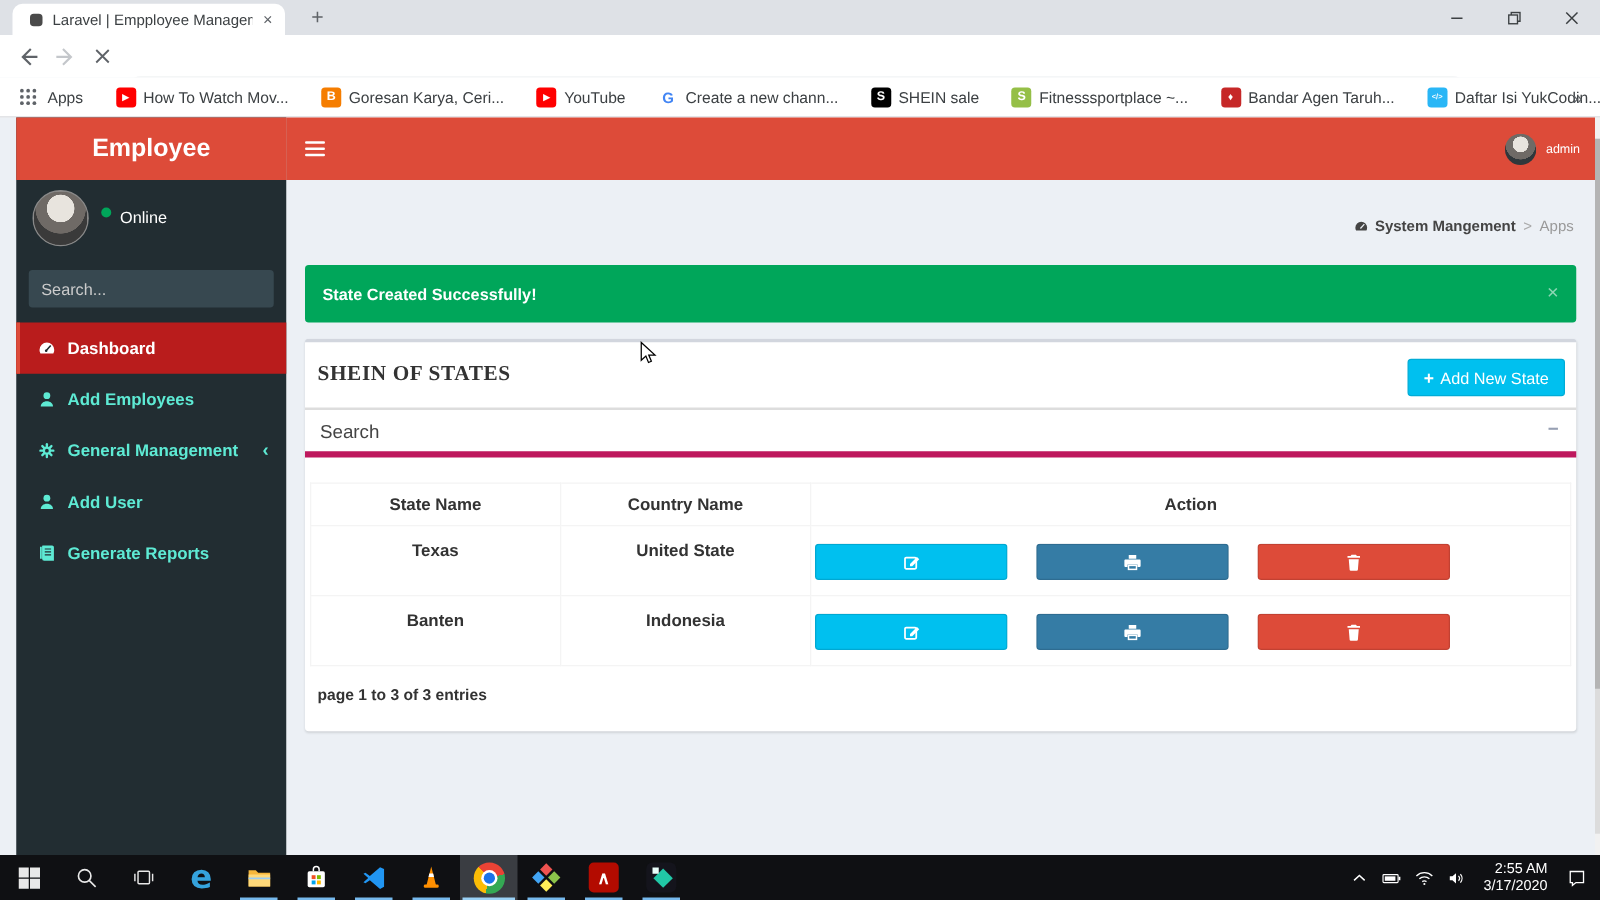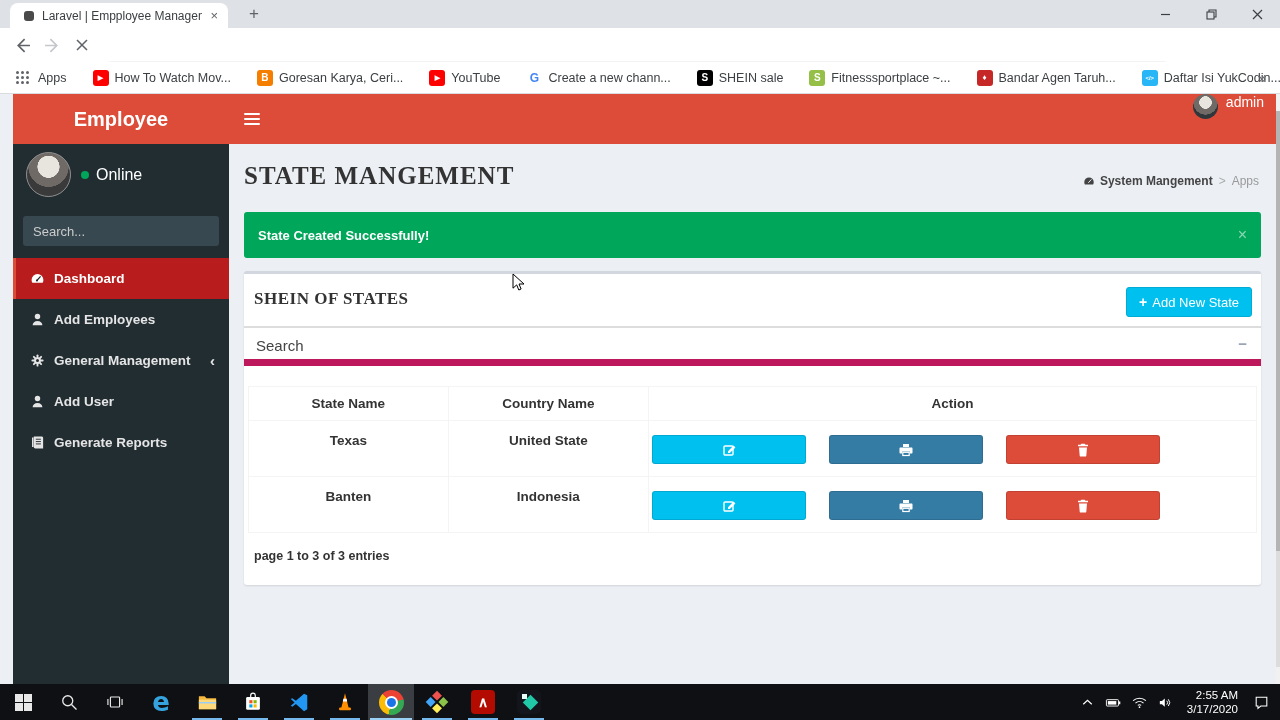--- a/index.html
+++ b/index.html
@@ -41,57 +41,57 @@
   .bm-chevron { position:absolute; right:14px; color:#5f6368; font-size:14px; }
 
   
   .page { position:absolute; top:94px; left:13px; width:1280px; height:590px; background:#ecf0f5; }
 
   .sidebar { position:absolute; left:0; top:0; width:216px; height:590px; background:#222d32; }
   .brand { height:50px; background:#d73925; color:#fff; font-size:20px; font-weight:bold; display:flex; align-items:center; justify-content:center; }
   .userpanel { position:relative; height:70px; }
   .sb-avatar { position:absolute; left:13px; top:8px; width:45px; height:45px; border-radius:50%;
      background:radial-gradient(circle at 50% 32%, #e8e4de 0 30%, #6f6a66 31% 55%, #3a3a3a 56%), #dcdcdc; border:1px solid #888; }
-  .online { position:absolute; left:68px; top:22px; display:flex; align-items:center; color:#fff; font-size:16px; }
+  .online { position:absolute; left:68px; top:22px; display:flex; color:#fff; font-size:13px; }
   .online .dot { width:8px; height:8px; border-radius:50%; background:#3c763d; background:#00a65a; margin-right:7px; }
   .sb-search { position:absolute; left:10px; top:122px; width:196px; height:30px; background:#374850; border-radius:3px; display:flex; align-items:center; padding:0 10px; }
   .sb-search input { flex:1; background:transparent; border:none; outline:none; color:#ccc; font-size:13px; font-family:"Liberation Sans",sans-serif; }
   .sb-search input::placeholder { color:#ccc; }
   .sb-menu { position:absolute; top:164px; left:0; width:216px; }
-  .sb-item { height:41px; display:flex; align-items:center; padding-left:14px; color:#e5e5e5; font-size:13.5px; font-weight:bold; border-left:3px solid transparent; position:relative; }
+  .sb-item { height:41px; display:flex; align-items:center; padding-left:14px; color:#5eead4; font-size:13.5px; font-weight:bold; border-left:3px solid transparent; position:relative; }
   .sb-item svg { width:15px; height:15px; margin-right:9px; flex:0 0 auto; }
   .sb-item.active { background:#b91c1c; border-left-color:#dd4b39; color:#fff; }
   .sb-item .chev { position:absolute; right:14px; font-size:15px; }
 
   .main { position:absolute; left:216px; top:0; width:1047px; height:590px; }
   .navbar { height:50px; background:#dd4b39; position:relative; }
   .hamburger { position:absolute; left:0; top:0; width:46px; height:50px; display:flex; flex-direction:column; align-items:center; justify-content:center; gap:3px; }
   .hamburger i { width:16px; height:2px; background:#fff; border-radius:1px; }
-  .nb-user { position:absolute; right:12px; top:0; height:50px; display:flex; color:#fff; font-size:14px; }
+  .nb-user { position:absolute; right:12px; top:0; height:50px; display:flex; align-items:center; color:#fff; font-size:10px; }
   .nb-avatar { width:25px; height:25px; border-radius:50%; margin-right:8px;
      background:radial-gradient(circle at 50% 34%, #e8e4de 0 30%, #6f6a66 31% 58%, #30373b 59%), #cfd4d8; }
 
   .content { position:absolute; left:0; top:50px; width:1047px; height:540px; padding:10px 15px; }
   .content-hdr { position:relative; height:48px; }
   .page-title { font-family:"Liberation Serif", serif; font-size:25px; font-weight:bold; color:#333; letter-spacing:1px; padding-top:8px; }
   .breadcrumb { position:absolute; right:2px; top:20px; display:flex; align-items:center; font-size:12px; color:#999; }
   .breadcrumb svg { width:12px; height:12px; margin-right:5px; }
   .bc-parent { color:#444; font-weight:bold; margin-right:6px; }
   .bc-sep { margin-right:6px; color:#aaa; }
 
   .alert { margin-top:10px; height:46px; background:#00a65a; border-radius:3px; display:flex; align-items:center; padding:0 14px; color:#fff; }
   .alert-msg { font-size:13px; font-weight:bold; }
   .alert-close { margin-left:auto; color:rgba(255,255,255,.55); font-size:16px; }
 
   .box { margin-top:13px; background:#fff; border-top:3px solid #d2d6de; border-radius:3px; box-shadow:0 1px 2px rgba(0,0,0,.12); }
   .box-hdr { position:relative; height:54px; border-bottom:2px solid #ddd; }
   .box-title { position:absolute; left:10px; top:15px; font-family:"Liberation Serif", serif; font-size:17px; font-weight:bold; letter-spacing:.5px; color:#333; }
   .btn-add { position:absolute; right:9px; top:13px; background:#00c0ef; color:#fff; border:1px solid #00acd6; border-radius:3px; font-size:13px; padding:6px 12px; display:flex; align-items:center; font-family:"Liberation Sans",sans-serif; }
   .btn-add .plus { font-weight:bold; margin-right:5px; font-size:14px; }
-  .panel-search { position:relative; height:38px; border-bottom:7px solid #be185d; }
+  .panel-search { position:relative; height:38px; border-bottom:5px solid #be185d; }
   .panel-search-title { position:absolute; left:12px; top:9px; font-size:15px; color:#444; }
   .panel-collapse { position:absolute; right:14px; top:7px; color:#97a0b3; font-size:15px; font-weight:bold; }
 
   .tbl-wrap { padding:20px 4px 0 4px; }
   table { width:100%; border-collapse:collapse; }
   th, td { border:1px solid #f4f4f4; font-size:13.5px; color:#333; }
   th { font-weight:bold; padding:9px 6px; }
   td { text-align:center; vertical-align:top; padding:12px 6px; }
   col.c1 { width:19.8%; } col.c2 { width:19.9%; } col.c3 { width:60.3%; }
   td.cell-name { font-weight:bold; }
@@ -322,21 +322,20 @@
             <i></i>
           </span>
         <span class="nb-user">
           <span class="nb-avatar"></span>
           <span>admin</span>
         </span>
       </header>
 
       <div class="content">
         <div class="content-hdr">
-          <div class="page-title">STATE MANGEMENT</div>
           <div class="breadcrumb">
             <svg viewBox="0 0 16 16">
                 <path fill="#444" d="M8 3.2A6.3 6.3 0 0 0 1.7 9.5c0 1.1.3 2.1.8 3h11c.5-.9.8-1.9.8-3A6.3 6.3 0 0 0 8 3.2z"></path>
                 <path d="M7.1 10.4 11.3 5.8" stroke="#ecf0f5" stroke-width="1.3"></path>
               </svg>
             <span class="bc-parent">System Mangement</span>
             <span class="bc-sep">&gt;</span>
             <span>Apps</span>
           </div>
         </div>

